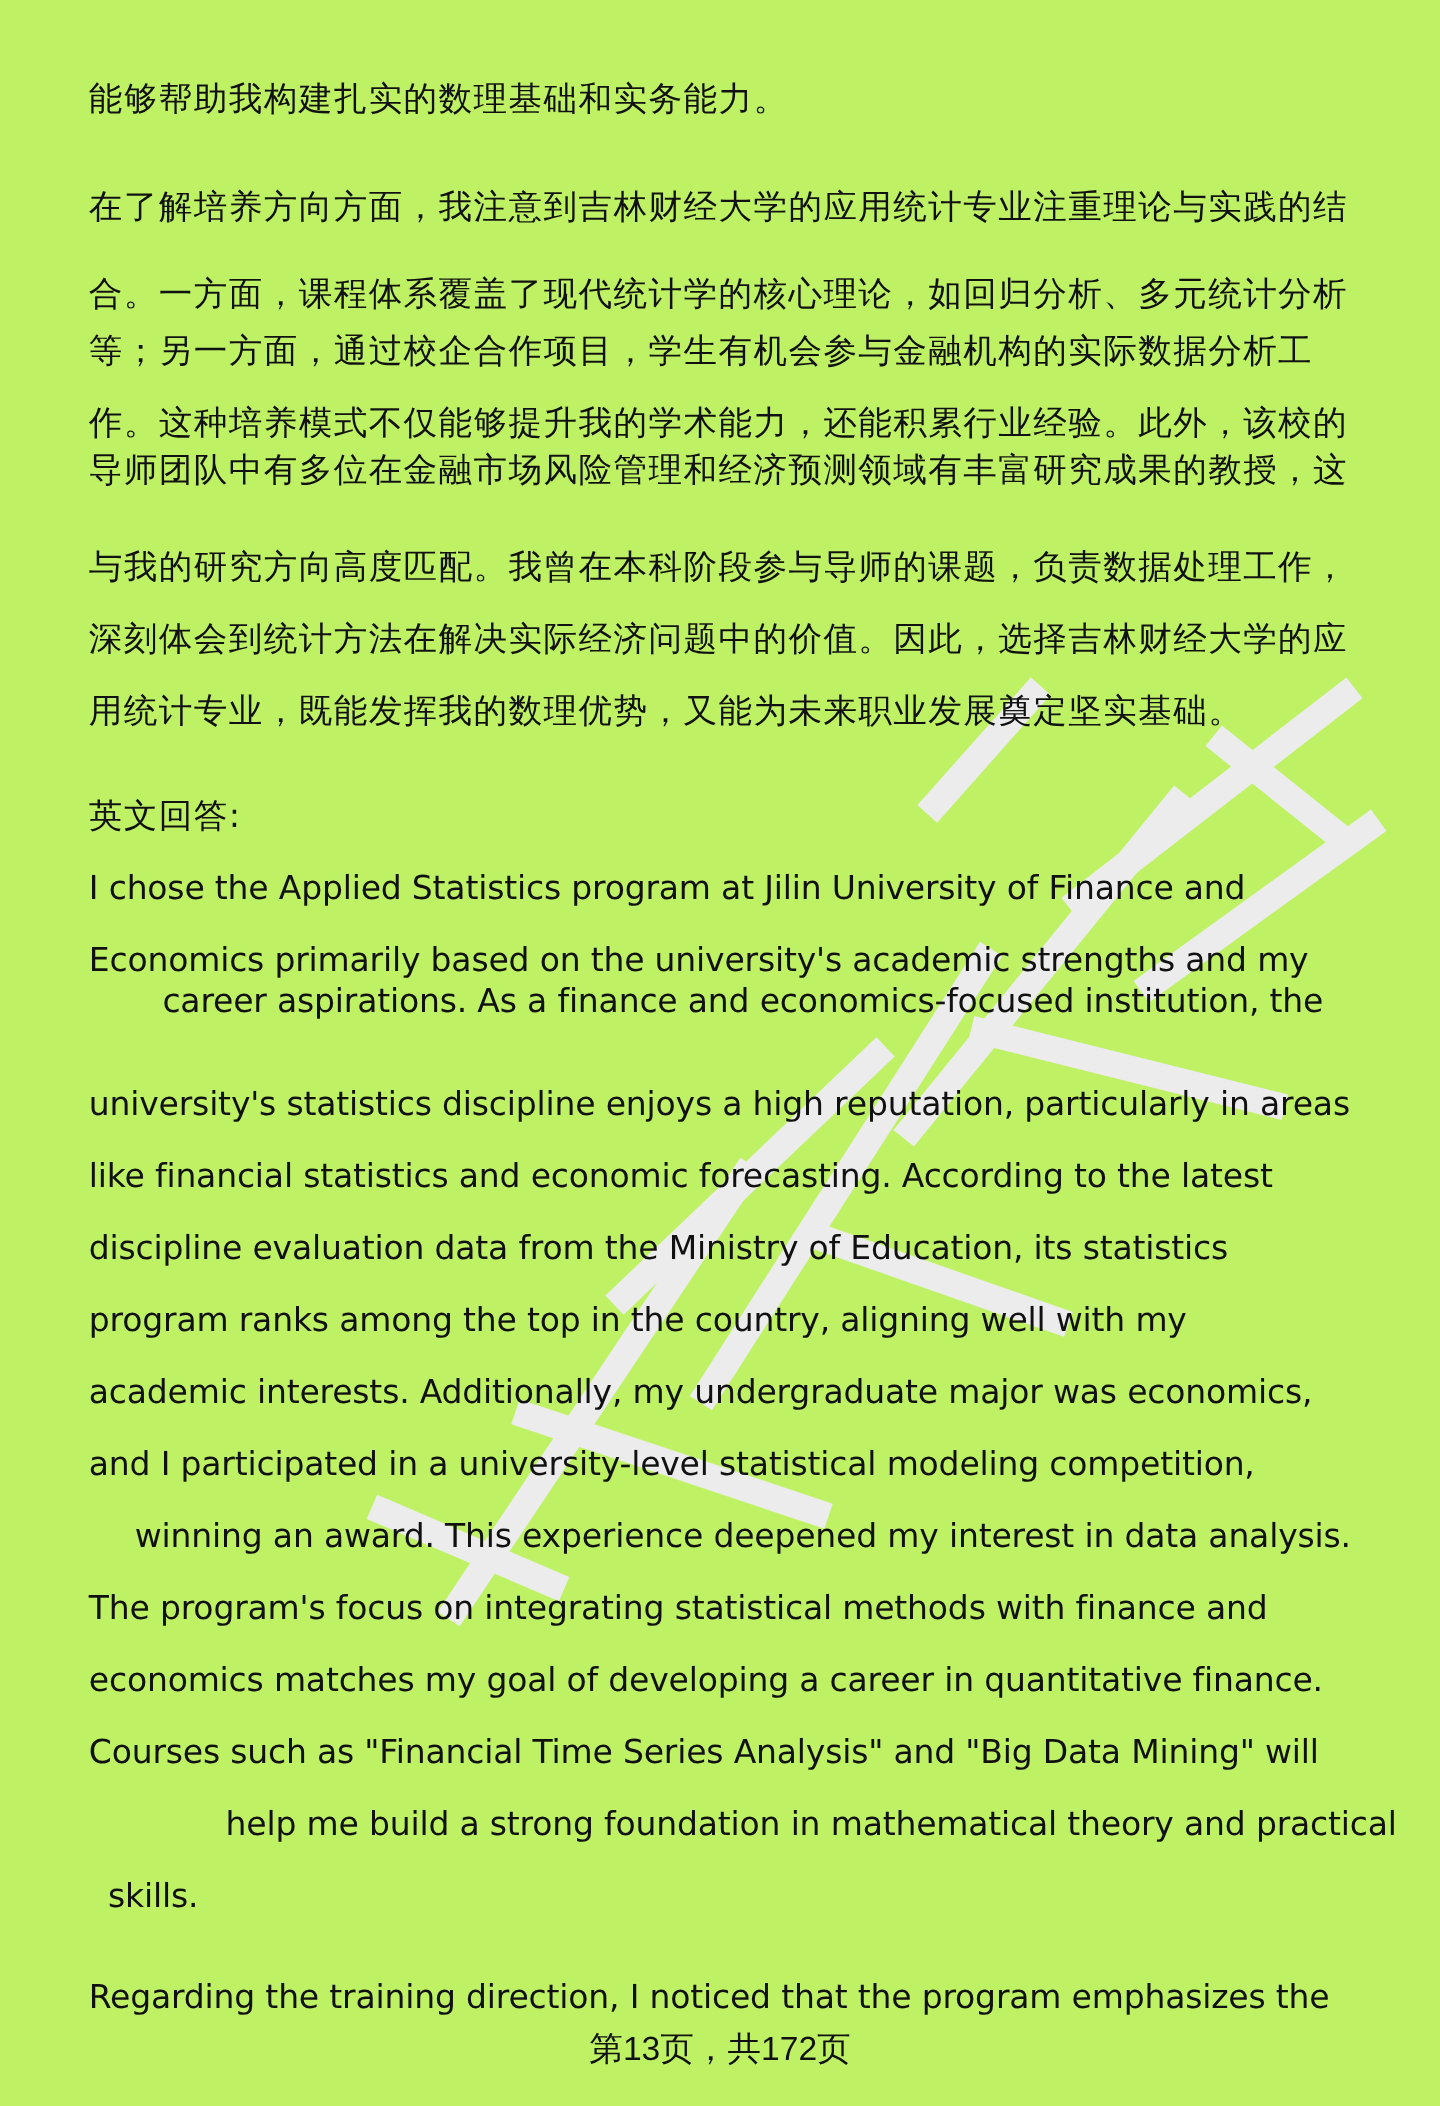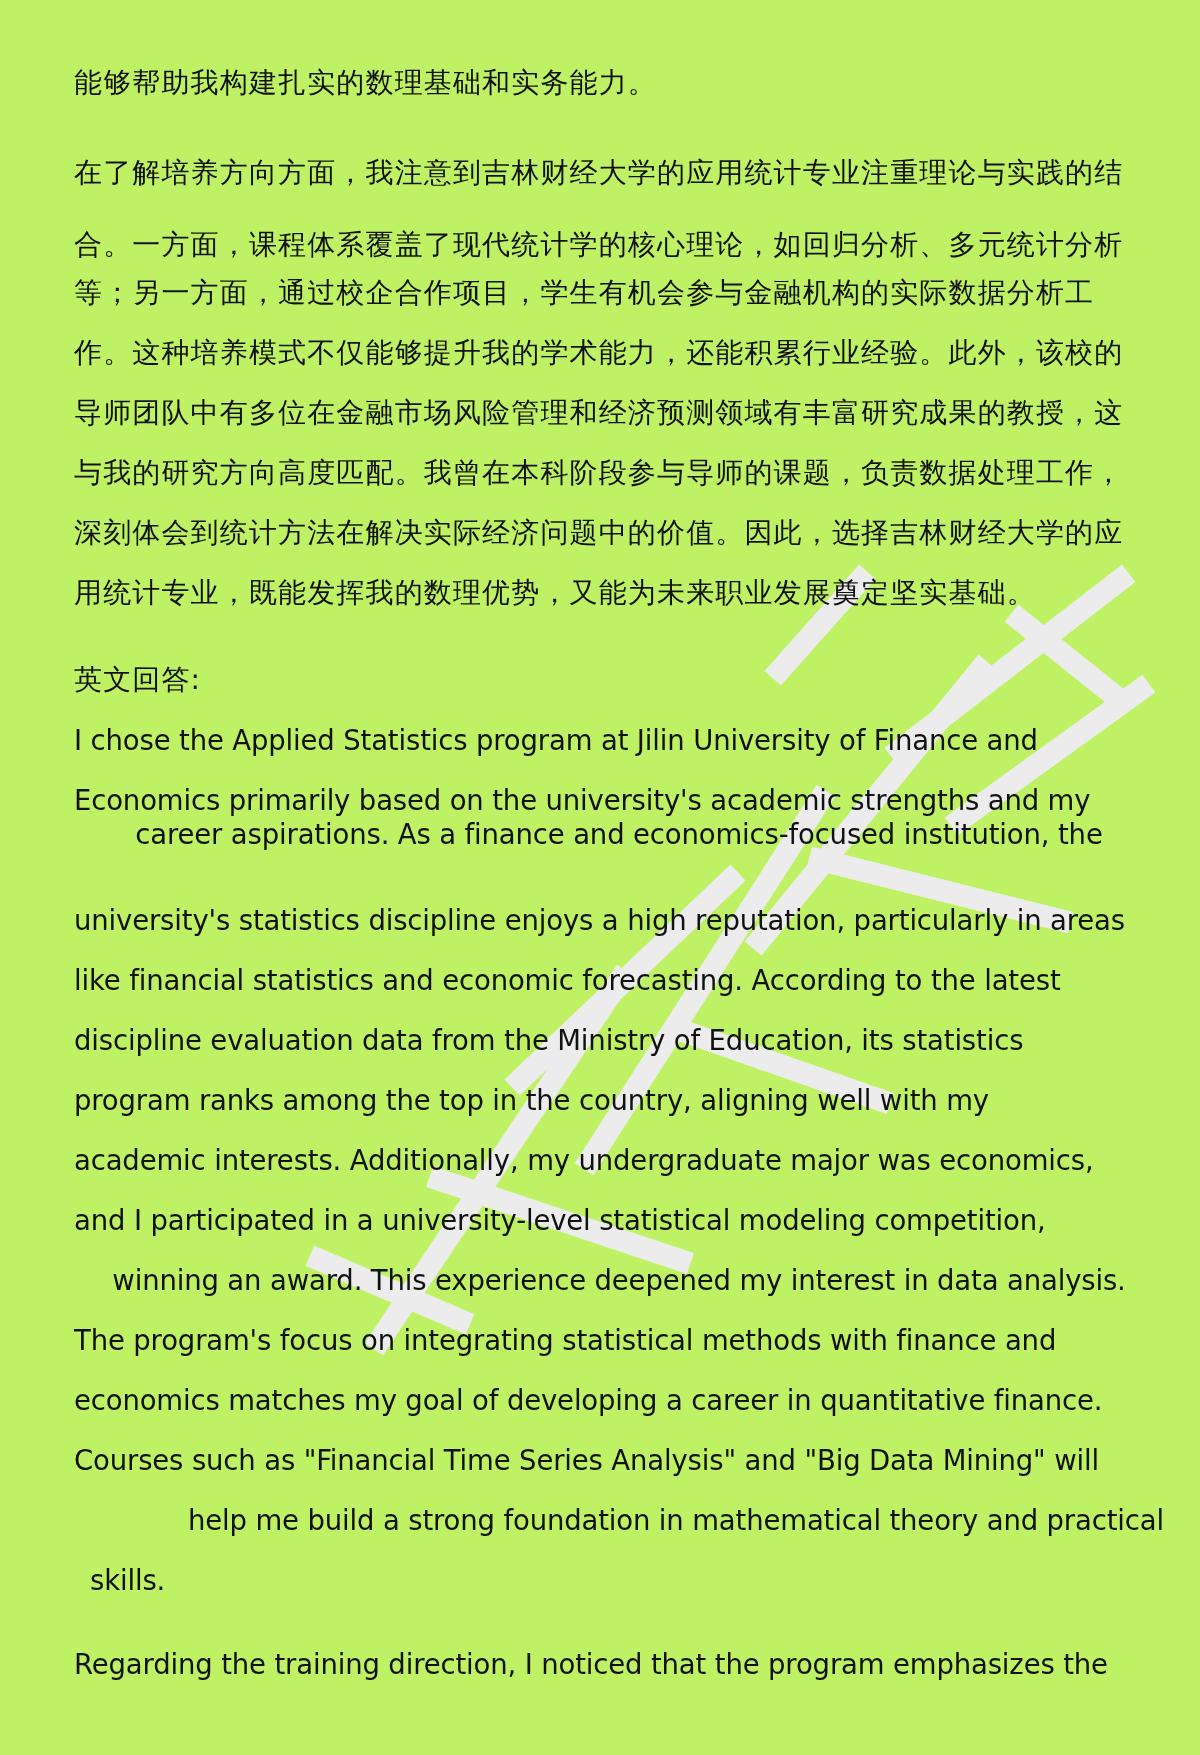--- a/index.html
+++ b/index.html
@@ -88,21 +88,21 @@
 
   <div id="doc-body">
       <div>
         <div class="line zh" style="top: 53px;">能够帮助我构建扎实的数理基础和实务能力。</div>
       </div>
       <div>
         <div class="line zh" style="top: 143px;">在了解培养方向方面，我注意到吉林财经大学的应用统计专业注重理论与实践的结</div>
         <div class="line zh" style="top: 215px;">合。一方面，课程体系覆盖了现代统计学的核心理论，如回归分析、多元统计分析</div>
         <div class="line zh" style="top: 263px;">等；另一方面，通过校企合作项目，学生有机会参与金融机构的实际数据分析工</div>
         <div class="line zh" style="top: 323px;">作。这种培养模式不仅能够提升我的学术能力，还能积累行业经验。此外，该校的</div>
-        <div class="line zh" style="top: 383px;">导师团队中有多位在金融市场风险管理和经济预测领域有丰富研究成果的教授，这</div>
+        <div class="line zh" style="top: 362px;">导师团队中有多位在金融市场风险管理和经济预测领域有丰富研究成果的教授，这</div>
         <div class="line zh" style="top: 443px;">与我的研究方向高度匹配。我曾在本科阶段参与导师的课题，负责数据处理工作，</div>
         <div class="line zh" style="top: 503px;">深刻体会到统计方法在解决实际经济问题中的价值。因此，选择吉林财经大学的应</div>
         <div class="line zh" style="top: 563px;">用统计专业，既能发挥我的数理优势，又能为未来职业发展奠定坚实基础。</div>
       </div>
       <div>
         <div class="line zh" style="top: 650px;">英文回答:</div>
       </div>
       <div>
         <div class="line en" style="top: 710px;">I chose the Applied Statistics program at Jilin University of Finance and</div>
         <div class="line en" style="top: 770px;">Economics primarily based on the university's academic strengths and my</div>
@@ -118,13 +118,14 @@
         <div class="line en" style="top: 1370px;">economics matches my goal of developing a career in quantitative finance.</div>
         <div class="line en" style="top: 1430px;">Courses such as "Financial Time Series Analysis" and "Big Data Mining" will</div>
         <div class="line en" style="top: 1490px; text-align: right;">help me build a strong foundation in mathematical theory and practical</div>
         <div class="line en" style="top: 1550px; margin-left: 16px;">skills.</div>
       </div>
       <div>
         <div class="line en" style="top: 1634px;">Regarding the training direction, I noticed that the program emphasizes the</div>
       </div>
     </div>
 
+  <div class="footer">第13页，共172页</div>
 </div>
 
 </body></html>

